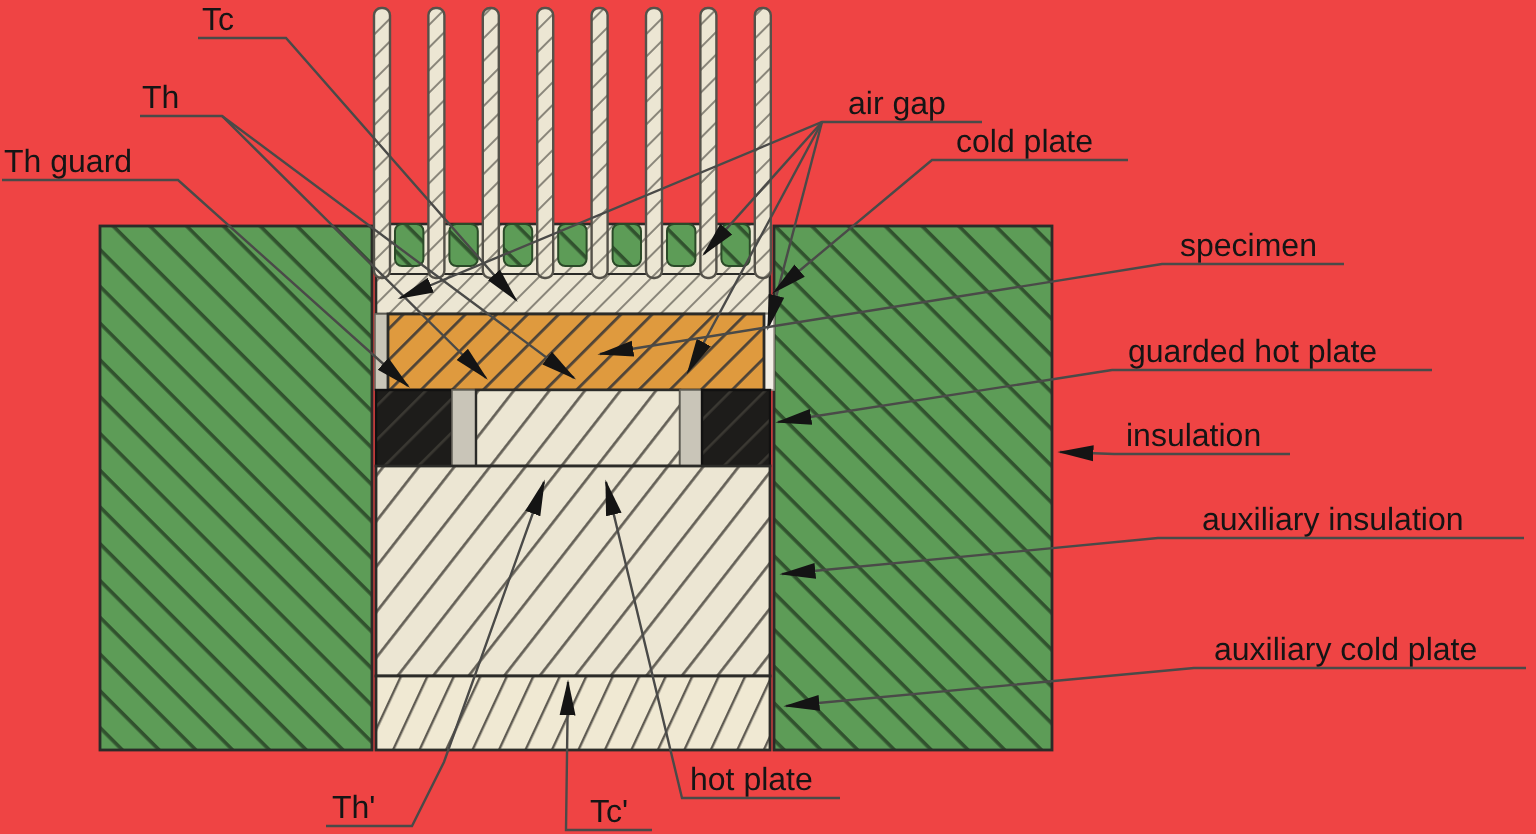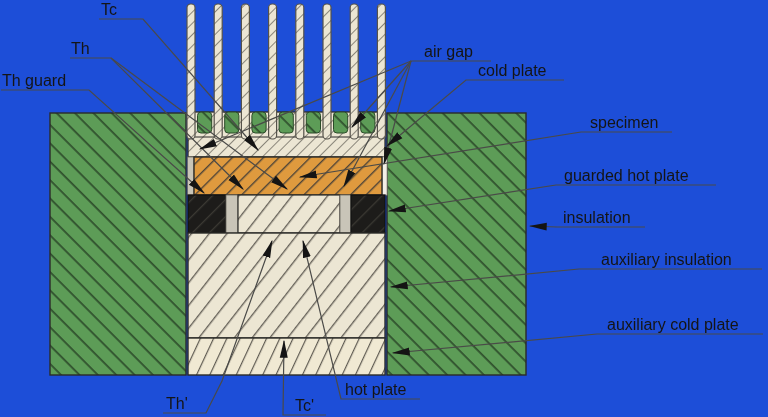--- a/index.html
+++ b/index.html
@@ -1,17 +1,17 @@
 <!DOCTYPE html>
 <html><head>
 <meta charset="utf-8">
 <style>
   html,body{margin:0;padding:0;background:#ffffff;}
   .canvas{
-    width:768px;height:417px;background:#1d4ed8;position:relative;overflow:hidden;
+    width:768px;height:417px;background:#ef4444;position:relative;overflow:hidden;
     font-family:"Liberation Sans", sans-serif;
   }
   svg text{
     font-family:"Liberation Sans", sans-serif;
     font-size:16px;
     fill:#151515;
   }
   svg .leader{stroke:#4a4a48;stroke-width:1.2;fill:none;}
 </style>
 </head>

